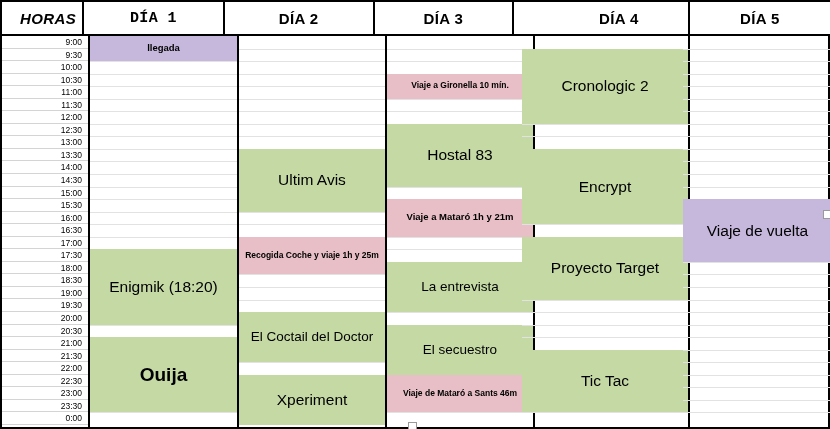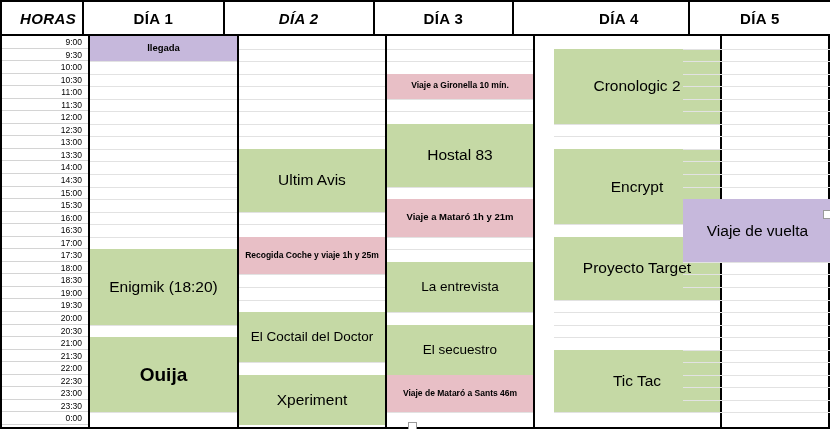--- a/index.html
+++ b/index.html
@@ -124,22 +124,22 @@
     border: 1px solid #9a9a9a;
   }
 </style>
 </head>
 <body>
 
 <div id="sheet">
 
   <div class="header-row" id="header-row">
       <div class="header-cell first" style="width: 88px;">HORAS</div>
-      <div class="header-cell" style="width: 149px;">DÍA 1</div>
-      <div class="header-cell" style="width: 159px; font-style: italic;">DÍA 2</div>
+      <div class="header-cell" style="width: 149px; font-family: Liberation Mono, monospace;">DÍA 1</div>
+      <div class="header-cell" style="width: 159px;">DÍA 2</div>
       <div class="header-cell" style="width: 148px;">DÍA 3</div>
       <div class="header-cell" style="width: 148px; margin-left: 36px;">DÍA 4</div>
       <div class="header-cell" style="width: 149px; border-right: none;">DÍA 5</div>
     </div>
 
   <div class="body-area">
     <div class="time-col" id="time-col">
         <div class="time-row" style="height: 12.5484px;">9:00</div>
         <div class="time-row" style="height: 12.5484px;">9:30</div>
         <div class="time-row" style="height: 12.5484px;">10:00</div>
@@ -274,21 +274,21 @@
         <div class="row-line" style="top: 351.355px;"></div>
         <div class="row-line" style="top: 363.903px;"></div>
         <div class="row-line" style="top: 376.452px;"></div>
         <div class="event sz-xs" style="background: rgb(232, 191, 198); left: 0px; right: 0px; top: 37.6452px; height: 25.0968px;">Viaje a Gironella 10 mín.</div>
         <div class="event sz-lg" style="background: rgb(197, 217, 165); left: 0px; right: 0px; top: 87.8387px; height: 62.7419px;">Hostal 83</div>
         <div class="event sz-sm" style="background: rgb(232, 191, 198); left: 0px; right: 0px; top: 163.129px; height: 37.6452px;">Viaje a Mataró  1h y 21m</div>
         <div class="event sz-md" style="background: rgb(197, 217, 165); left: 0px; right: 0px; top: 225.871px; height: 50.1935px;">La entrevista</div>
         <div class="event sz-md" style="background: rgb(197, 217, 165); left: 0px; right: 0px; top: 288.613px; height: 50.1935px;">El secuestro</div>
         <div class="event sz-xs" style="background: rgb(232, 191, 198); left: 0px; right: 0px; top: 338.806px; height: 37.6452px;">Viaje de Mataró a Sants 46m</div>
       </div>
-    <div class="day-col" id="day-col-3" style="left: 552px; width: 168px;">
+    <div class="day-col" id="day-col-3" style="left: 520px; width: 168px;">
         <div class="row-line" style="top: 12.5484px;"></div>
         <div class="row-line" style="top: 25.0968px;"></div>
         <div class="row-line" style="top: 37.6452px;"></div>
         <div class="row-line" style="top: 50.1935px;"></div>
         <div class="row-line" style="top: 62.7419px;"></div>
         <div class="row-line" style="top: 75.2903px;"></div>
         <div class="row-line" style="top: 87.8387px;"></div>
         <div class="row-line" style="top: 100.387px;"></div>
         <div class="row-line" style="top: 112.935px;"></div>
         <div class="row-line" style="top: 125.484px;"></div>

